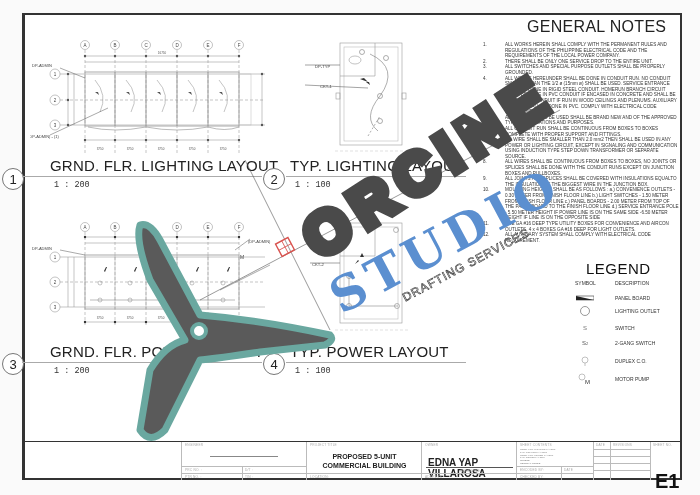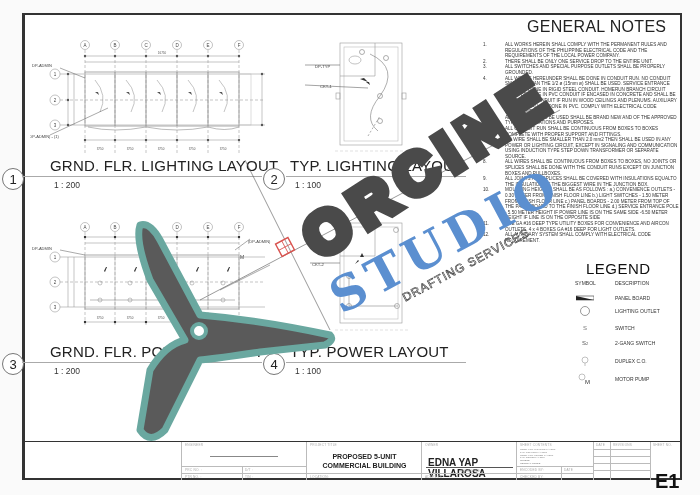--- a/index.html
+++ b/index.html
@@ -2,21 +2,21 @@
 <html><head>
 <meta charset="utf-8">
 <style>
   html,body{margin:0;padding:0;}
   body{width:700px;height:495px;background:#f4f4f4;position:relative;overflow:hidden;font-family:"Liberation Sans",sans-serif;color:#222;}
   .sheet{position:absolute;left:0;top:0;width:700px;height:495px;background:#fafafa;}
   .frame{position:absolute;left:22px;top:13px;width:660px;height:467px;border:2px solid #333;border-left-width:3px;background:#fff;box-sizing:border-box;}
   .abs{position:absolute;}
   .num-circle{position:absolute;width:20px;height:20px;border:1px solid #777;border-radius:50%;font-size:13px;display:flex;align-items:center;justify-content:center;background:#fff;color:#222;}
   .dwg-title{position:absolute;font-size:15px;letter-spacing:0.2px;color:#222;white-space:nowrap;}
-  .dwg-scale{position:absolute;font-size:8.5px;color:#333;white-space:nowrap;}
+  .dwg-scale{position:absolute;font-size:8.5px;color:#333;white-space:nowrap;font-family:Liberation Mono, monospace;}
   .underline{position:absolute;height:1px;background:#aaa;}
   .notes-title{position:absolute;left:527px;top:18px;font-size:16px;color:#222;letter-spacing:0.3px;}
   .notes{position:absolute;left:483px;top:42px;width:196px;font-size:4.6px;line-height:5.6px;color:#333;}
   .note{display:flex;}
   .note .n{width:22px;flex:none;}
   .note .t{flex:1;}
   .legend-title{position:absolute;left:586px;top:260px;font-size:15px;color:#111;letter-spacing:0.5px;}
   .legend-head{position:absolute;top:280px;font-size:5px;color:#333;}
   .legend-row{position:absolute;left:570px;width:110px;height:12px;font-size:5px;color:#333;}
   .legend-row .sym{position:absolute;left:0;width:30px;height:12px;display:flex;align-items:center;justify-content:center;}

